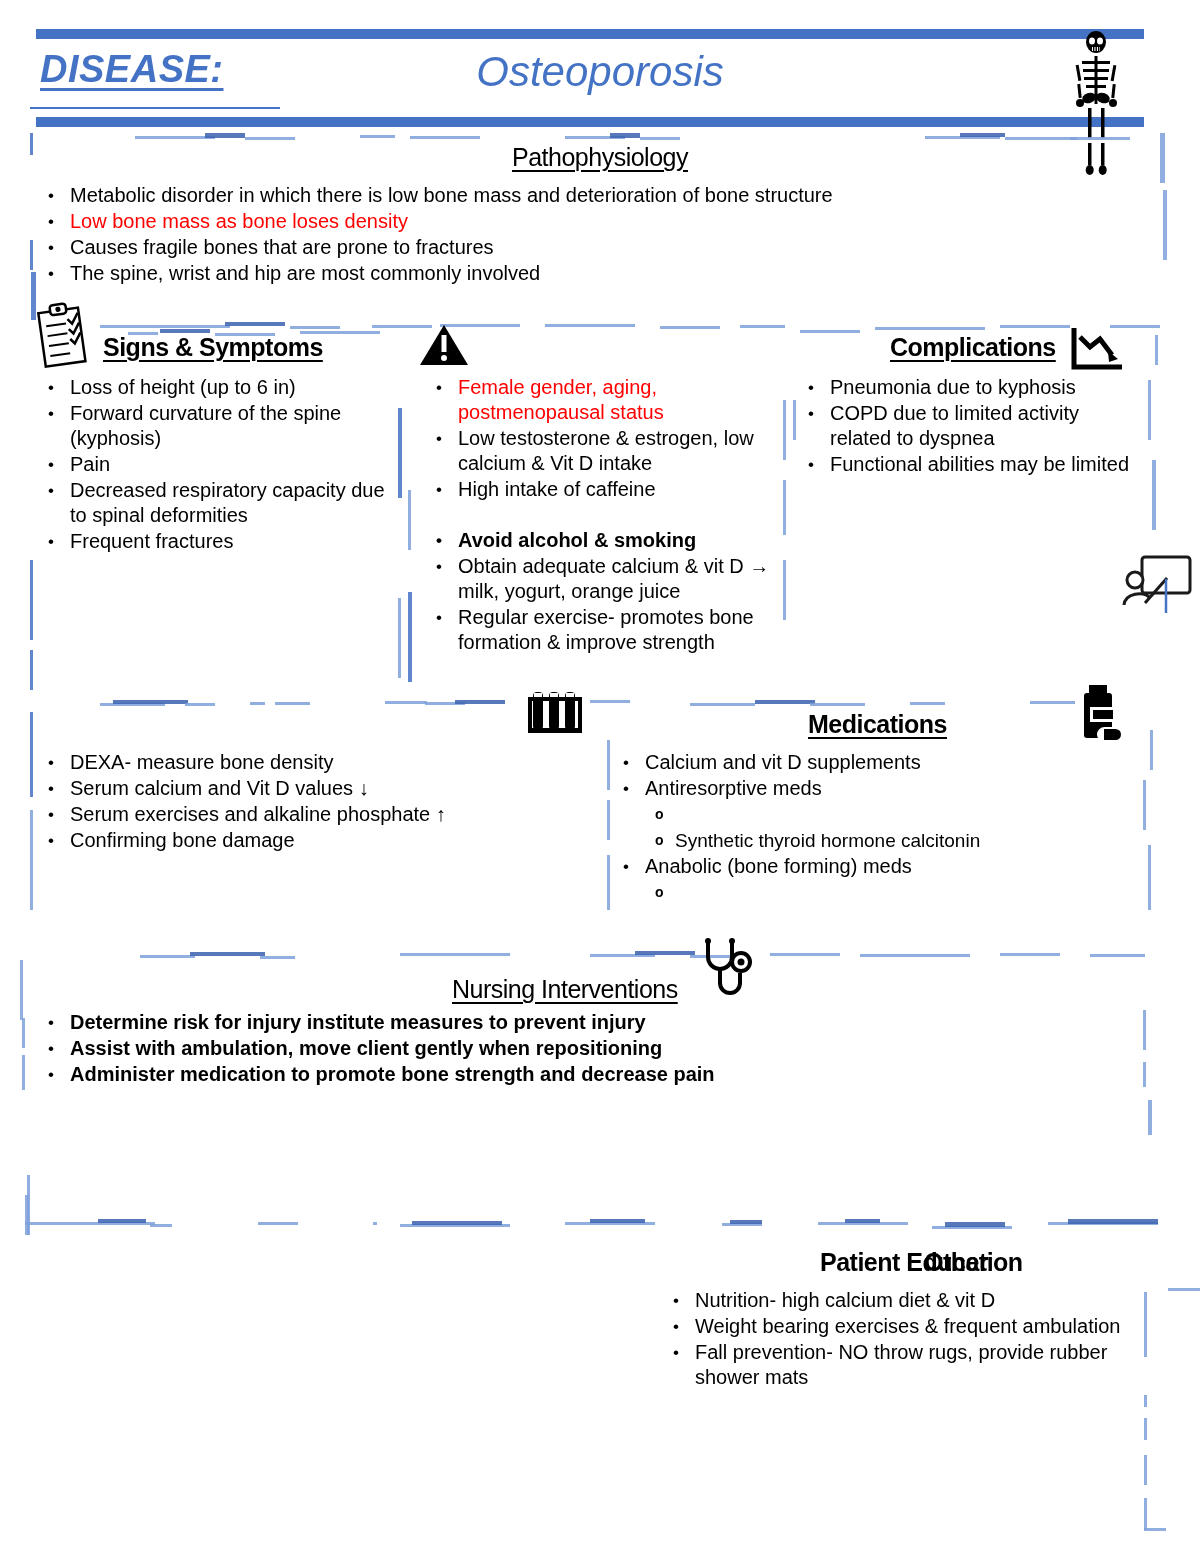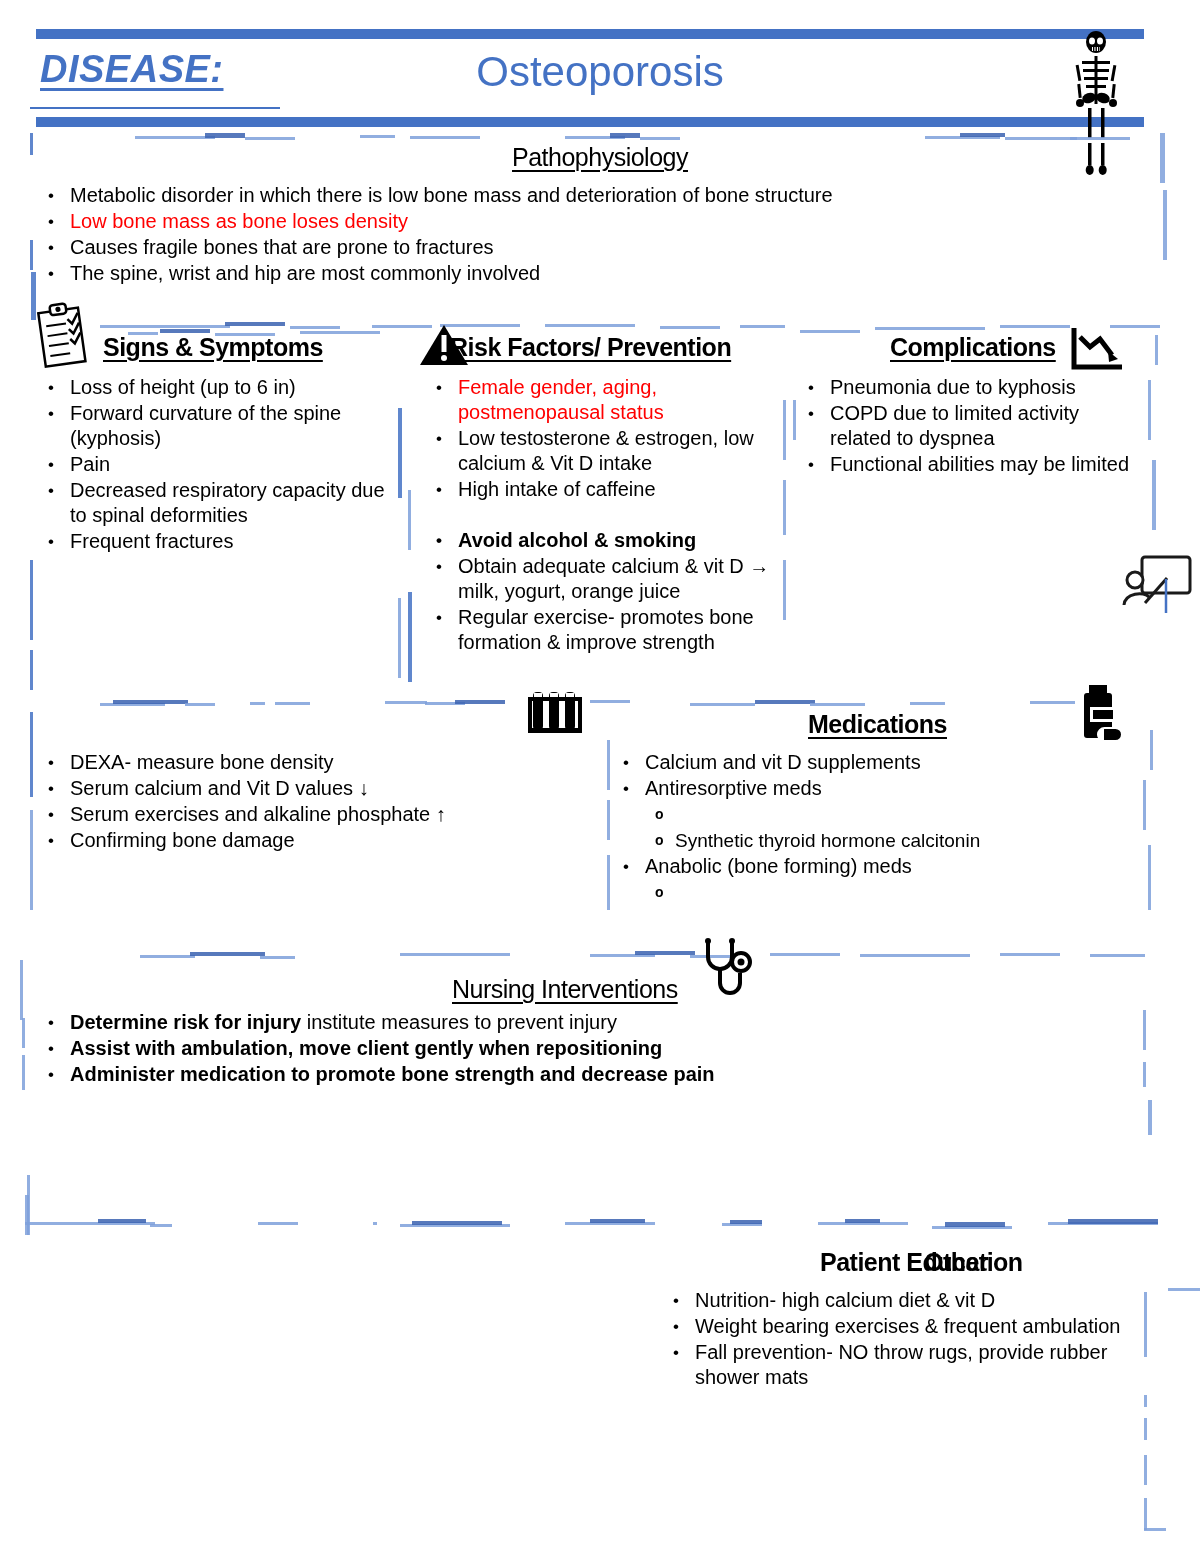--- a/index.html
+++ b/index.html
@@ -31,20 +31,21 @@
   .disease-underline2 {
     position: absolute; left: 30px; top: 107px; width: 250px; height: 2px;
     background: #4472C4;
   }
   .disease-title {
     position: absolute; left: 0; top: 48px; width: 1200px;
     text-align: center;
     font-size: 42px; color: #4472C4;
     font-family: "Liberation Sans", sans-serif;
     letter-spacing: 0px;
+    font-style: italic;
   }
 
   
   .seg { position: absolute; background: #4472C4; opacity: .85; }
   .seg.light { background: #7EA0DA; }
   .seg.dark  { background: #3A62B0; }
 
   
   .heading {
     position: absolute;
@@ -76,21 +77,21 @@
     font-size: 17px; line-height: 25px;
   }
   .bitem .txt { flex: 1 1 auto; }
   .bitem.sub { font-size: 19px; }
   .bitem.sub .dot {
     width: 60px; padding-left: 40px;
     font-size: 14px; font-weight: bold;
   }
   .red { color: #FF0000; }
   .bold { font-weight: bold; }
-  .lite { font-weight: normal; }
+  .lite { font-weight: bold; }
 
   
   .cond { font-family: "Liberation Sans", sans-serif; }
 
   
   .icon { position: absolute; }
 
 </style>
 </head>
 <body>
@@ -260,23 +261,20 @@
   </div>
 
   <div class="icon" style="left:418px; top:322px; width:52px; height:45px; z-index:3;">
     <svg width="52" height="45" viewBox="0 0 52 45">
       <polygon points="26,3 50,43 2,43" fill="#000"></polygon>
       <rect x="23.5" y="13" width="5" height="17" fill="#fff"></rect>
       <circle cx="26" cy="36" r="3" fill="#fff"></circle>
     </svg>
   </div>
 
-  <div class="heading" style="left:450px; top:333px;">
-    <span>Risk Factors/ Prevention</span>
-  </div>
 
   <div class="blist" style="left:428px; top:375px; width:345px;">
     <div class="bitem red">
       <span class="dot" style="color:#000">•</span>
       <span class="txt">Female gender, aging, postmenopausal status</span>
     </div>
     <div class="bitem">
       <span class="dot">•</span>
       <span class="txt">Low testosterone &amp; estrogen, low calcium &amp; Vit D intake</span>
     </div>

